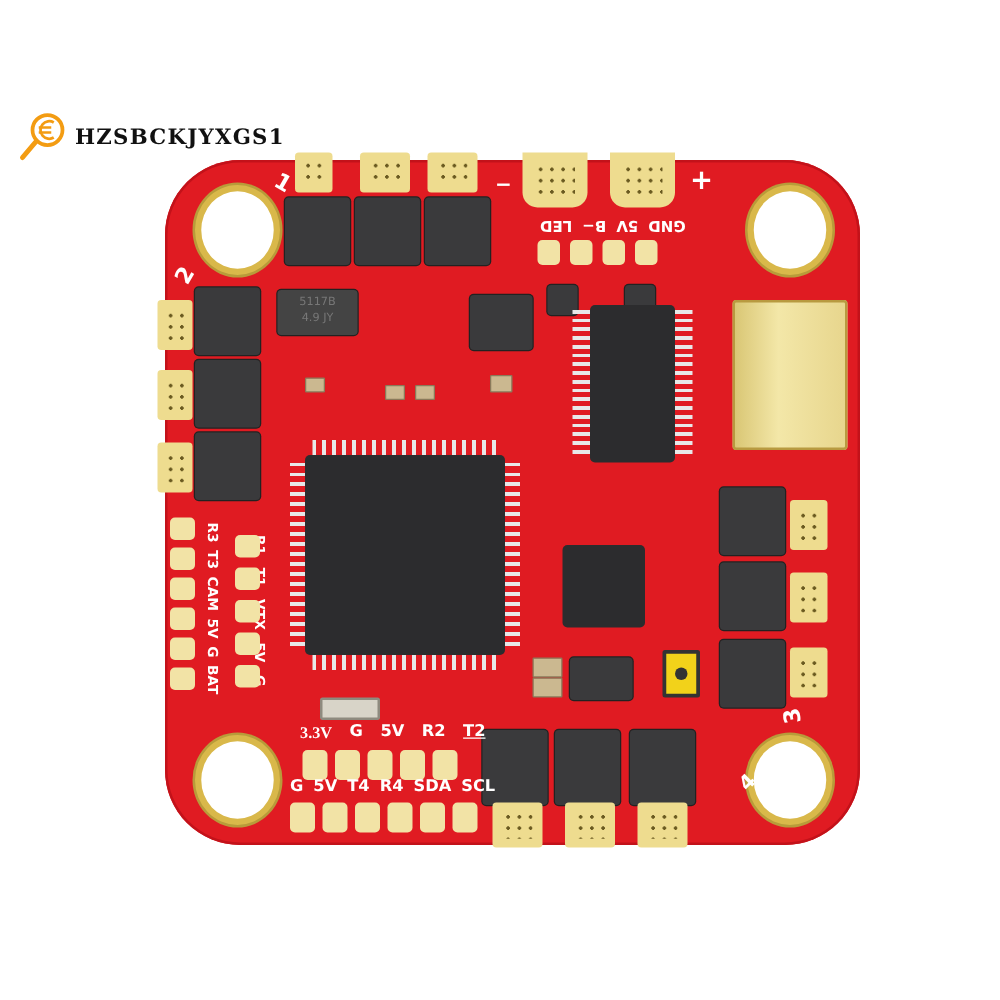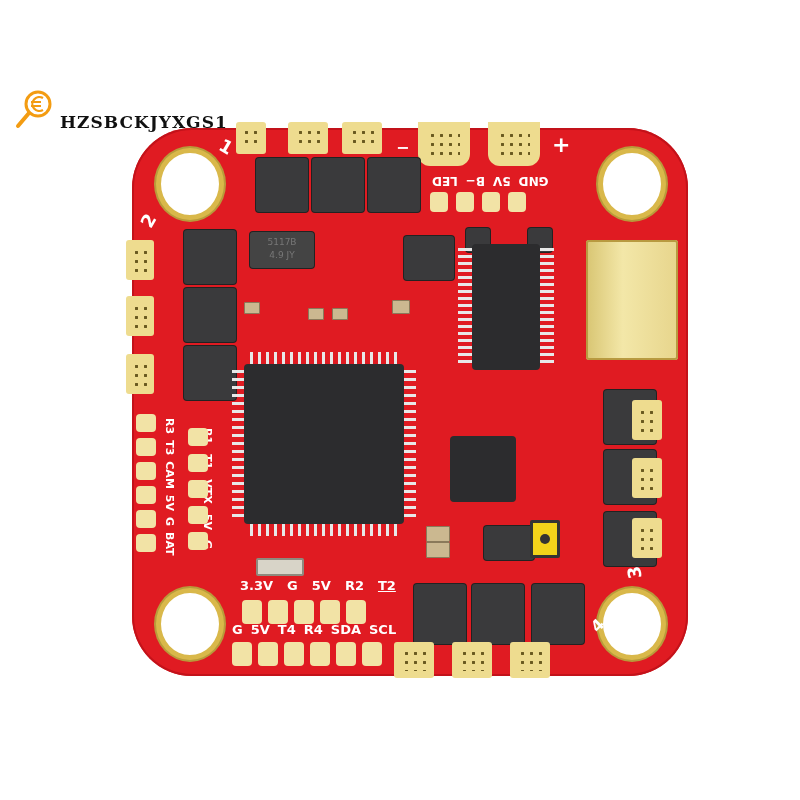--- a/index.html
+++ b/index.html
@@ -1,30 +1,30 @@
 <!DOCTYPE html>
 <html><head>
 <meta charset="utf-8">
 <style>
   html,body{margin:0;padding:0;background:#ffffff;}
   body{width:800px;height:800px;position:relative;overflow:hidden;font-family:"DejaVu Sans",sans-serif;}
   .abs{position:absolute;}
   
-  .wm{left:14px;top:88px;display:flex;align-items:flex-end;}
+  .wm{left:14px;top:88px;display:flex;align-items:center;}
   .wm-icon{width:40px;height:44px;position:relative;}
   .wm-text{font-family:"DejaVu Serif",serif;font-weight:bold;font-size:17px;color:#111;letter-spacing:1px;margin-left:6px;}
   
   .board{left:132px;top:128px;width:556px;height:548px;background:#e01b22;border-radius:60px;
     box-shadow:inset 0 0 0 2px #c3121a;}
   .hole{position:absolute;width:58px;height:62px;border-radius:50%;background:#fff;border:5px solid #d9b84a;box-shadow:0 0 0 2px #b89b3a;}
   .pad{position:absolute;background:#f2e3a6;border-radius:4px;}
   .mpad{position:absolute;background:#eedc8f;border-radius:3px;}
   .mpad::after{content:"";position:absolute;left:20%;top:20%;right:20%;bottom:20%;
     background-image:radial-gradient(circle,#6a5a20 1.4px,transparent 1.6px);background-size:9px 9px;}
-  .chip{position:absolute;background:#3a3a3c;border-radius:3px;box-shadow:0 0 0 1px #222;margin-left:28px;}
+  .chip{position:absolute;background:#3a3a3c;border-radius:3px;box-shadow:0 0 0 1px #222;}
   .mcu{position:absolute;background:#2c2c2e;border-radius:4px;}
   .silk{position:absolute;color:#fff;font-weight:bold;font-size:13px;white-space:nowrap;letter-spacing:0px;}
   .smd{position:absolute;background:#cbb890;border:1px solid #8a7a5a;border-radius:1px;}
   .usb{position:absolute;background:linear-gradient(90deg,#d8c572,#f3e7a8 40%,#e7d58c);border-radius:3px;box-shadow:inset 0 0 0 2px #b89a40;}
   .btn{position:absolute;background:#f2d21a;border:3px solid #333;border-radius:2px;}
   .btn::after{content:"";position:absolute;left:50%;top:50%;width:10px;height:10px;margin:-5px 0 0 -5px;border-radius:50%;background:#333;}
 </style>
 </head>
 <body>
 
@@ -155,21 +155,21 @@
   <div class="pad" style="left:4px;top:406px;width:20px;height:18px;"></div>
   <div class="pad" style="left:56px;top:300px;width:20px;height:18px;"></div>
   <div class="pad" style="left:56px;top:326px;width:20px;height:18px;"></div>
   <div class="pad" style="left:56px;top:352px;width:20px;height:18px;"></div>
   <div class="pad" style="left:56px;top:378px;width:20px;height:18px;"></div>
   <div class="pad" style="left:56px;top:404px;width:20px;height:18px;"></div>
 
   <div class="abs" style="left:124px;top:430px;width:44px;height:14px;background:#d8d4c8;border:2px solid #8e8a7e;border-radius:2px;"></div>
 
   <div class="abs" style="left:108px;top:450px;display:flex;gap:14px;">
-    <span class="silk" style="position:static;">3.3V</span>
+    <span class="silk" style="position:static;font-family:Liberation Serif, serif;">3.3V</span>
     <span class="silk" style="position:static;">G</span>
     <span class="silk" style="position:static;">5V</span>
     <span class="silk" style="position:static;">R2</span>
     <span class="silk" style="position:static;text-decoration:underline;">T2</span>
   </div>
   <div class="pad" style="left:110px;top:472px;width:20px;height:24px;"></div>
   <div class="pad" style="left:136px;top:472px;width:20px;height:24px;"></div>
   <div class="pad" style="left:162px;top:472px;width:20px;height:24px;"></div>
   <div class="pad" style="left:188px;top:472px;width:20px;height:24px;"></div>
   <div class="pad" style="left:214px;top:472px;width:20px;height:24px;"></div>

